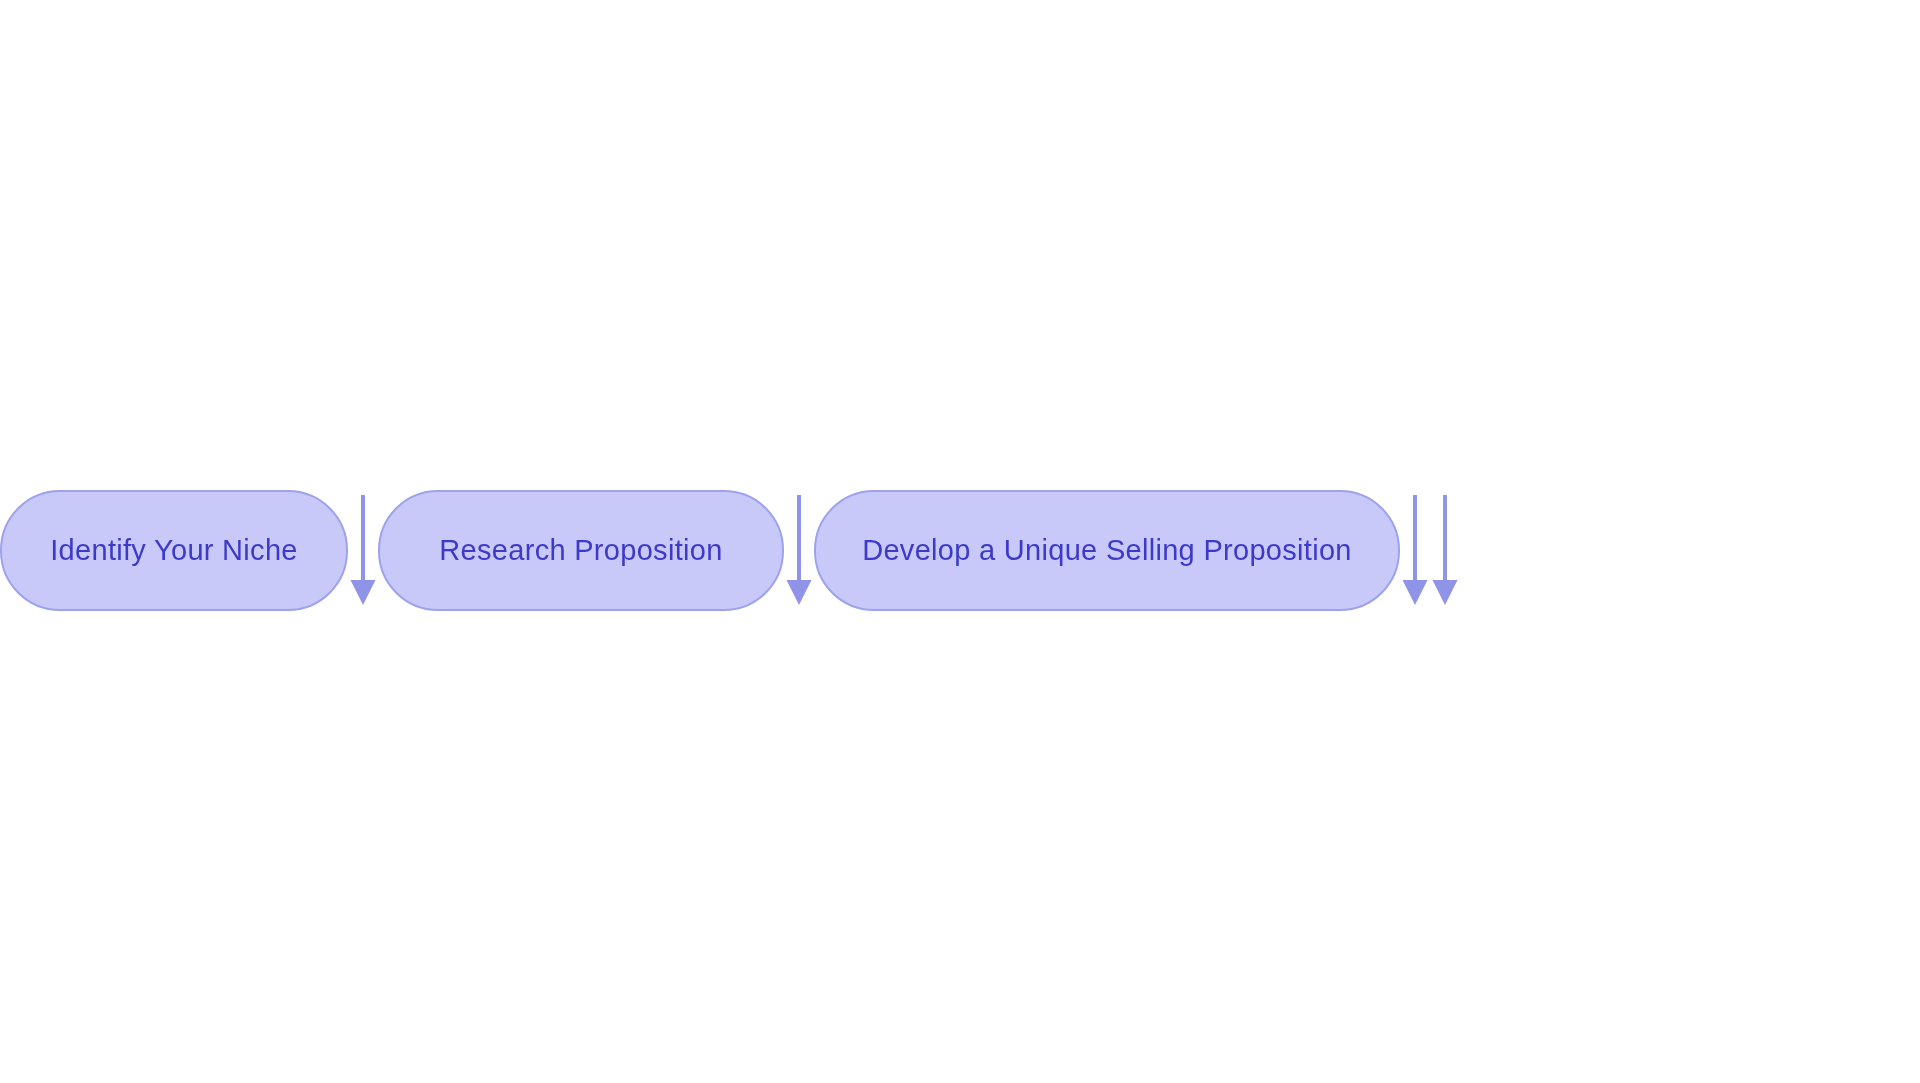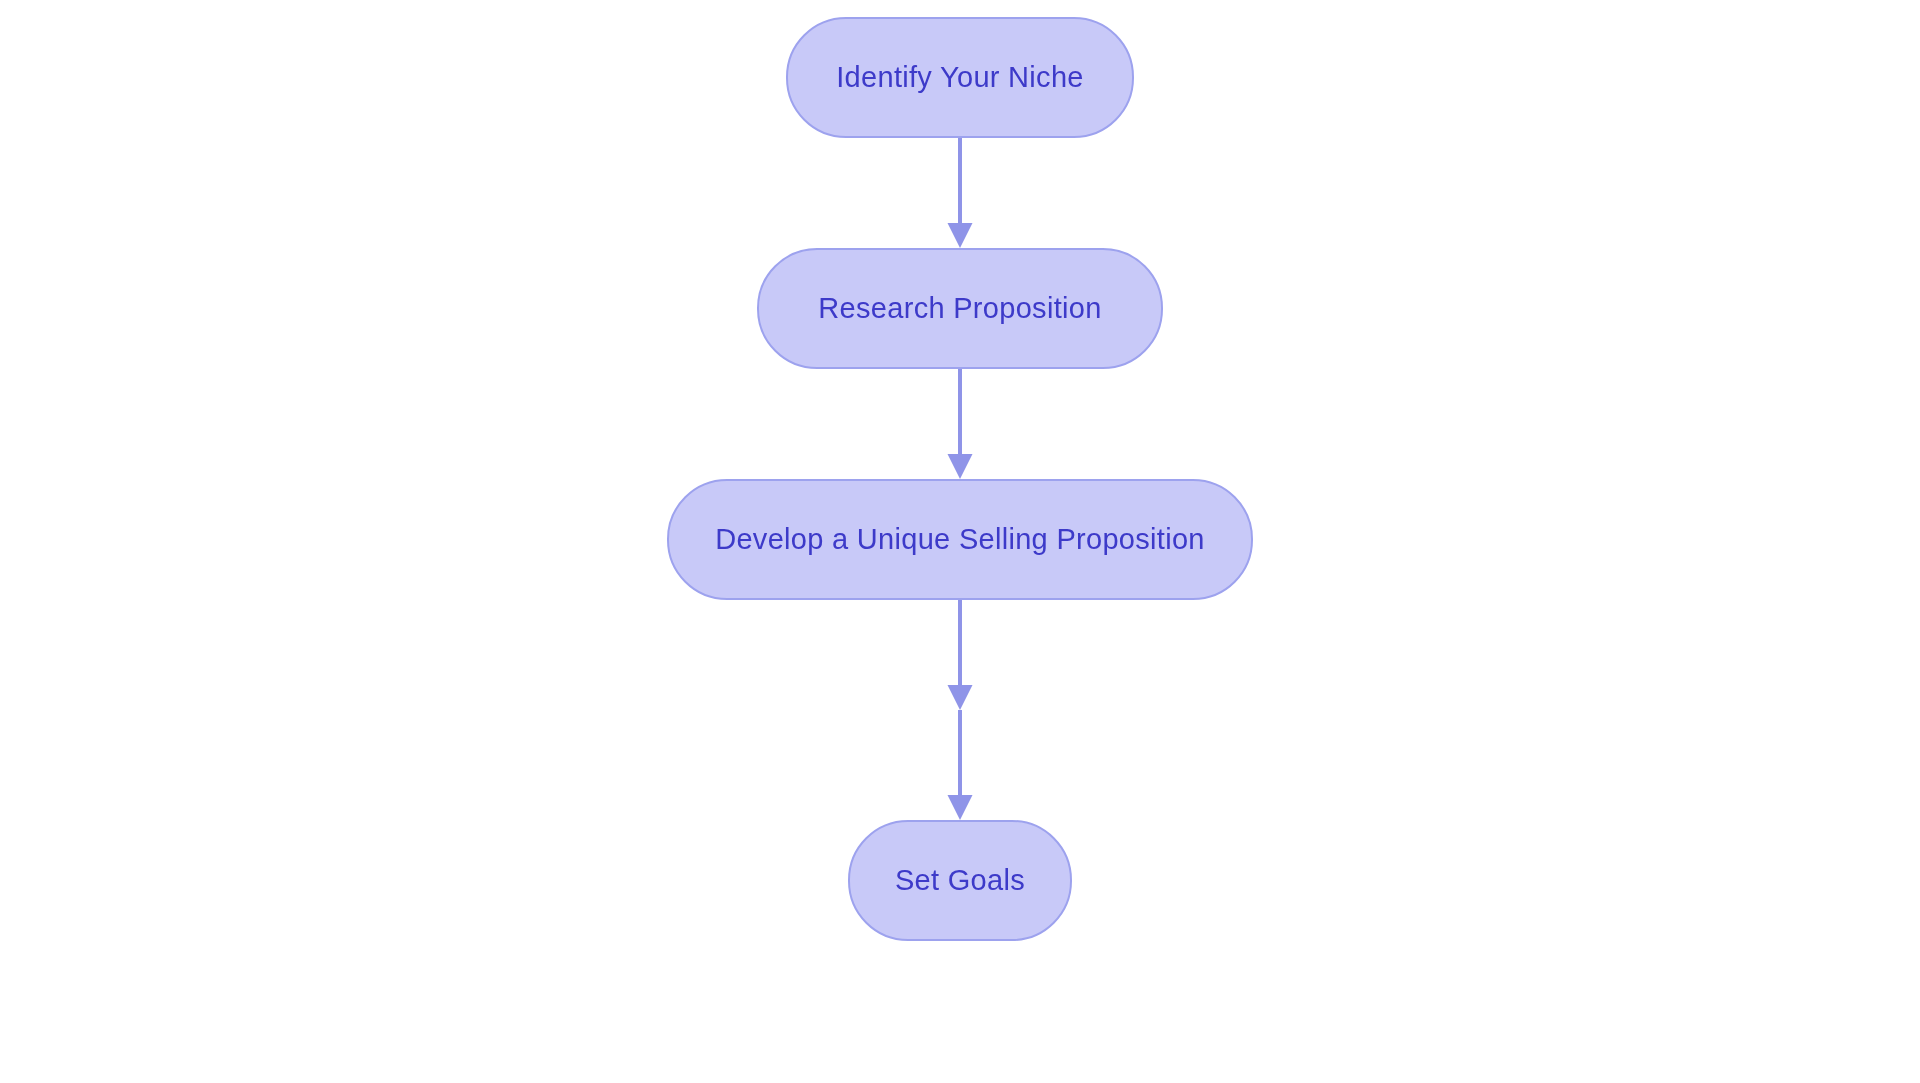--- a/index.html
+++ b/index.html
@@ -15,21 +15,21 @@
     height: 1083px;
     background: var(--background);
     font-family: "Liberation Sans", sans-serif;
     overflow: hidden;
   }
   .canvas {
     width: 1920px;
     height: 1083px;
     padding-top: 17px;
     display: flex;
-    flex-direction: column;
+    flex-direction: row;
     align-items: center;
   }
   .node {
     height: 121px;
     border-radius: 60px;
     background: var(--node-fill);
     border: 2px solid var(--node-border);
     display: flex;
     align-items: center;
     justify-content: center;
@@ -96,17 +96,14 @@
   </div>
 
 
   <div class="arrow">
     <svg width="30" height="110" viewBox="0 0 30 110">
       <line x1="15" y1="0" x2="15" y2="87" stroke="currentColor" stroke-width="4"></line>
       <path d="M15 110 L2.5 85 L27.5 85 Z" fill="currentColor"></path>
     </svg>
   </div>
 
-  <div class="node w5">
-    <span class="node-label">Set Goals</span>
-  </div>
 
 </div>
 
 </body></html>

